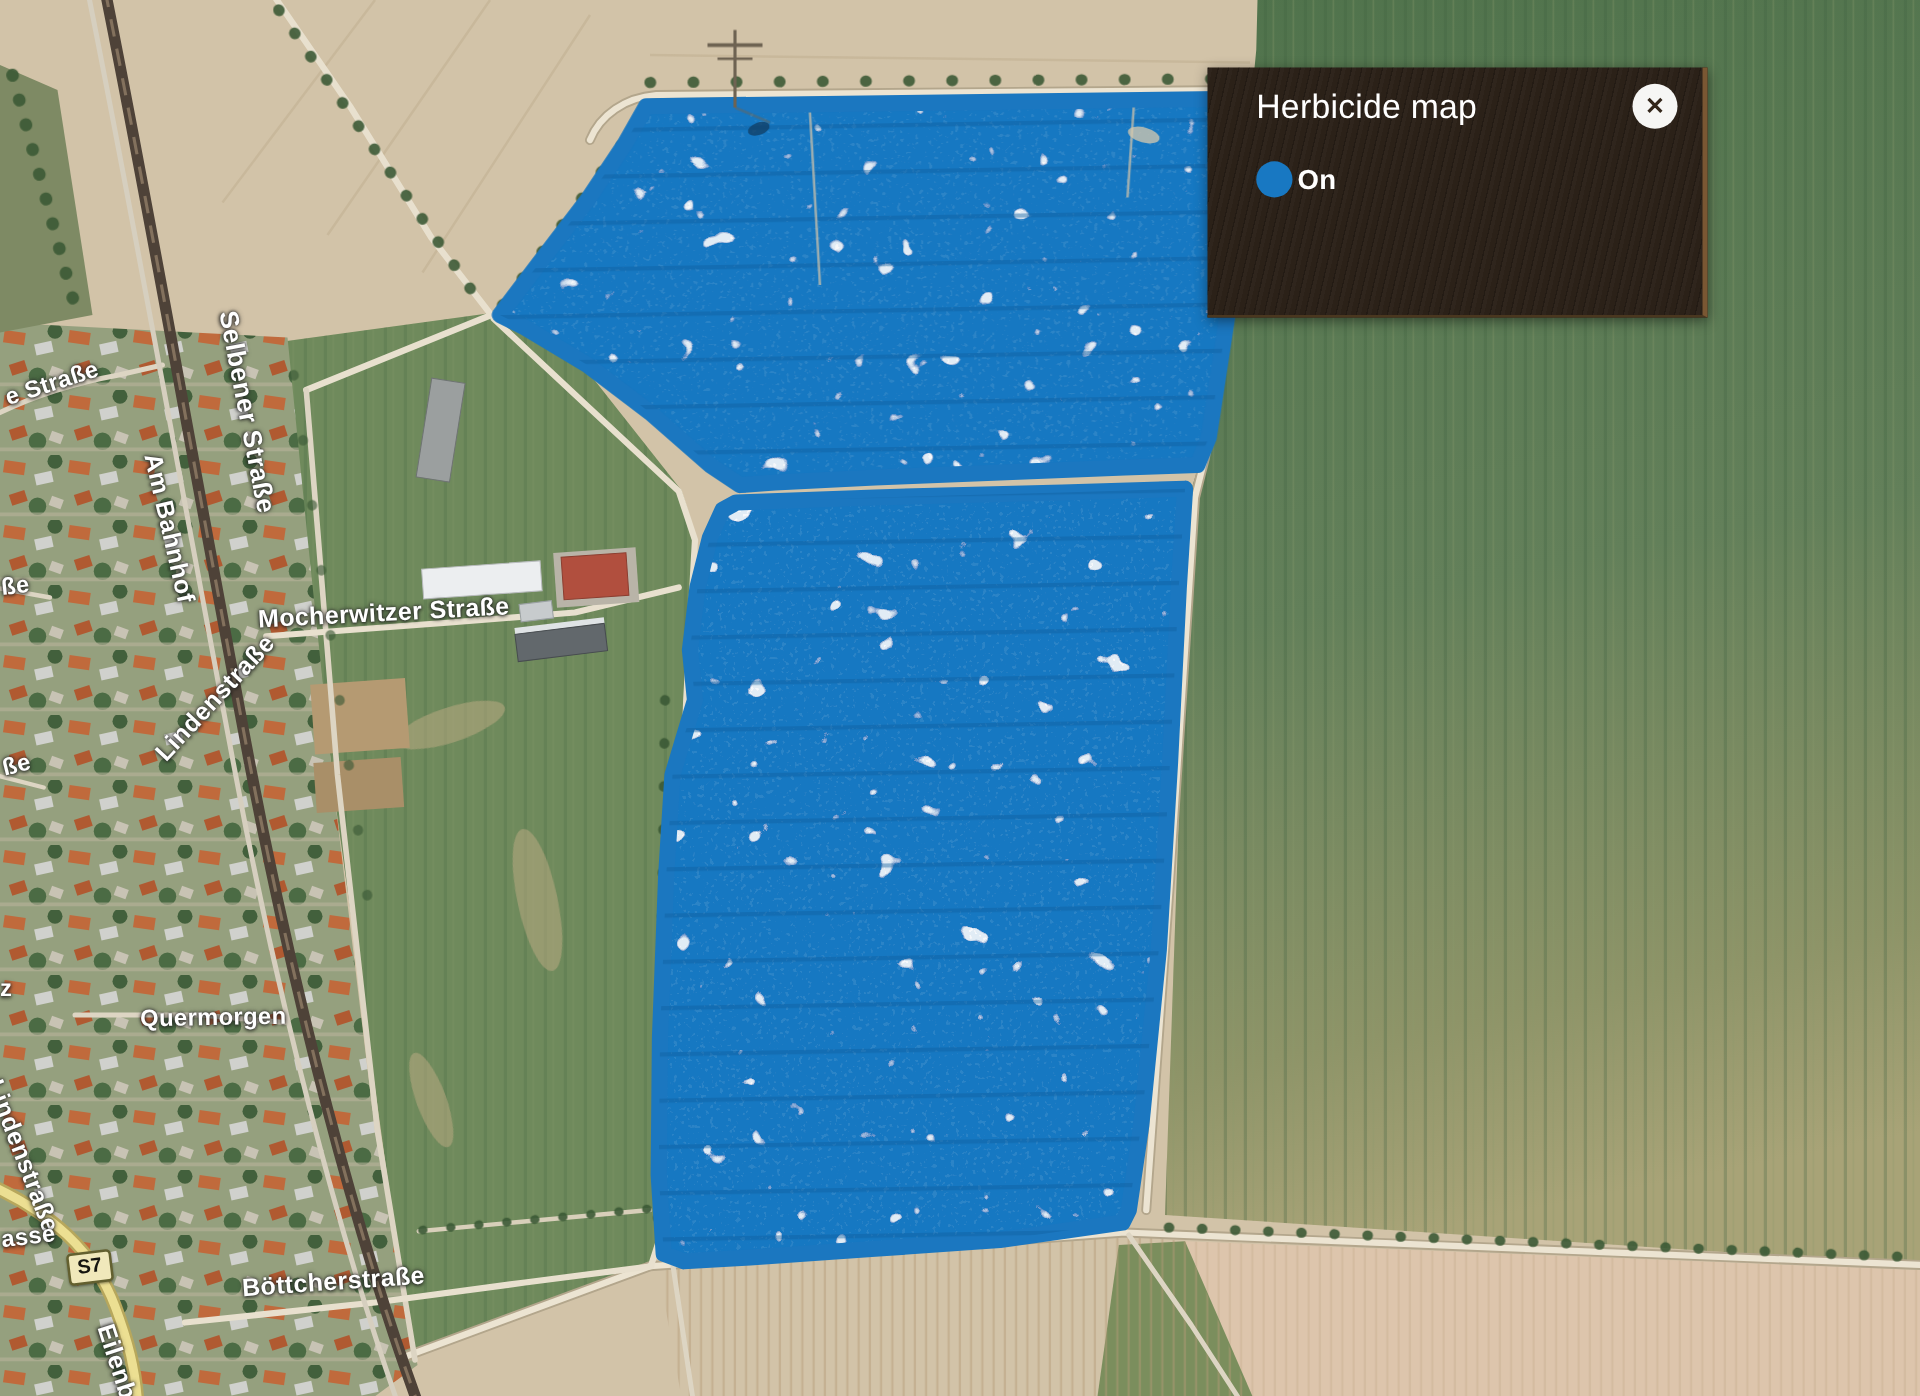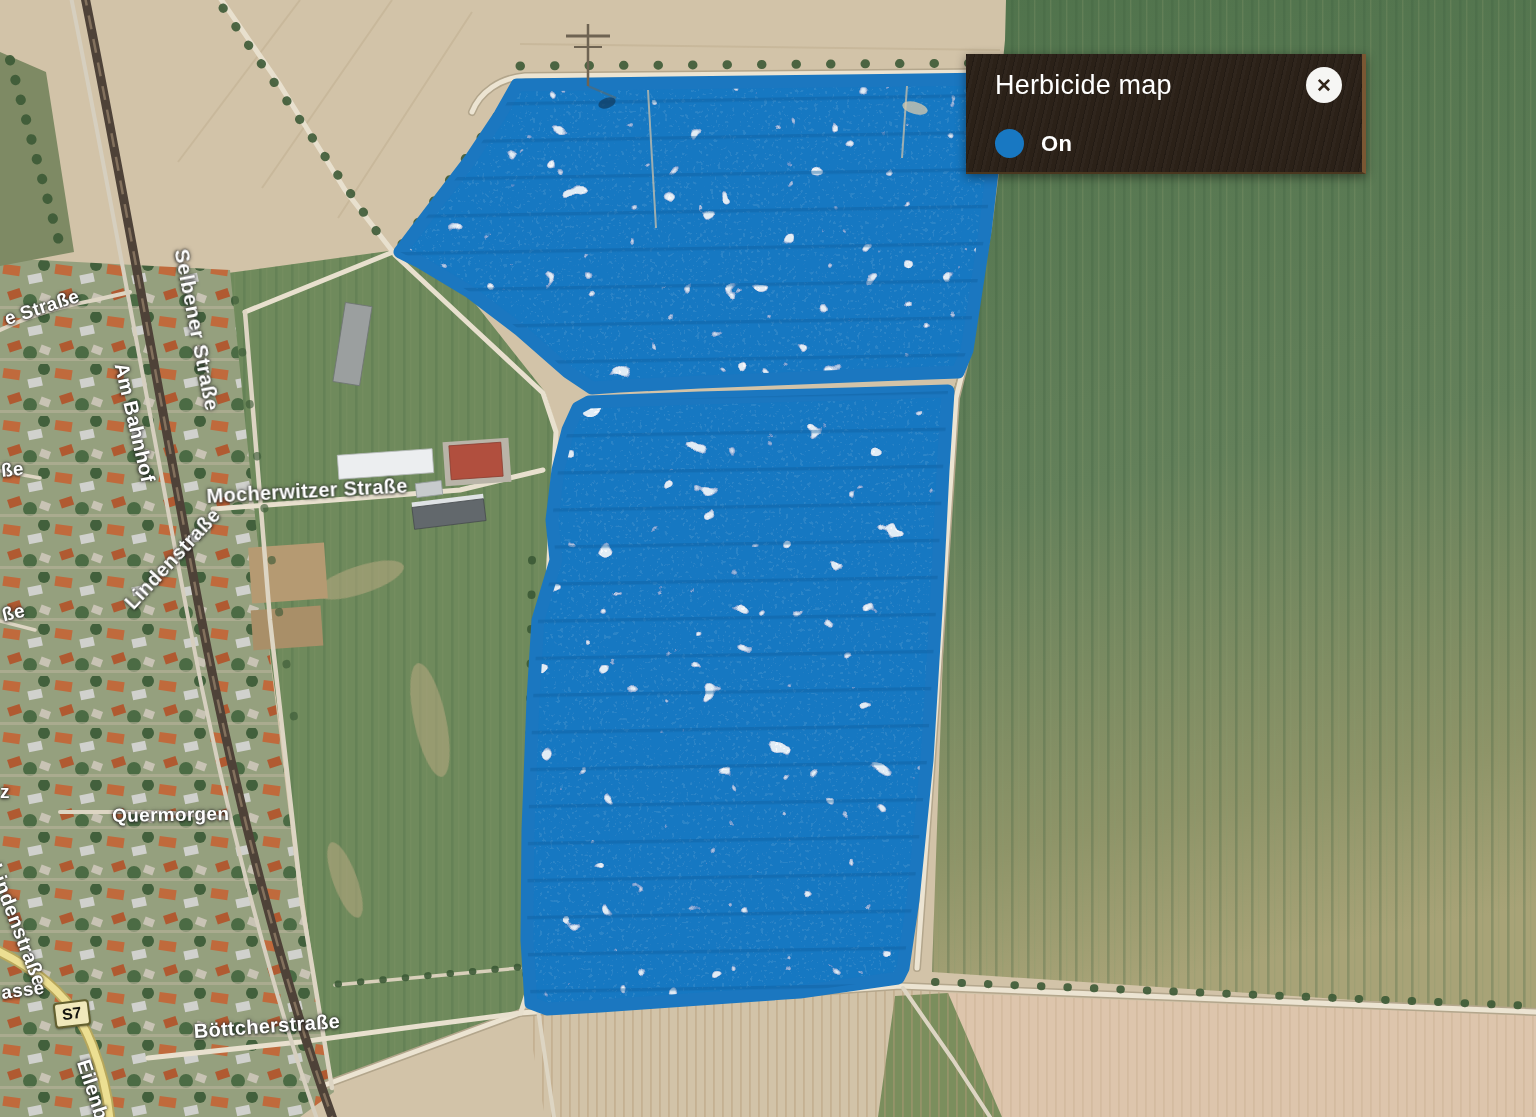--- a/index.html
+++ b/index.html
@@ -15,39 +15,39 @@
     text-shadow:0 0 2px rgba(45,45,45,.95),0 0 4px rgba(45,45,45,.8),0 1px 3px rgba(0,0,0,.6);
     pointer-events:none;
   }
   .road-badge{
     position:absolute;background:#f0e8bb;border:2px solid #63602f;border-radius:4px;
     padding:1px 6px 2px 6px;font-weight:800;font-size:16px;color:#15150f;line-height:1.2;
     transform:rotate(-7deg);box-shadow:0 1px 2px rgba(0,0,0,.4);
   }
   
   .legend{
-    position:absolute;left:966px;top:54px;width:400px;height:120px;box-sizing:border-box;
+    position:absolute;left:966px;top:54px;width:400px;height:200px;box-sizing:border-box;
     background:
       repeating-linear-gradient(103deg, rgba(0,0,0,.18) 0 1px, rgba(255,255,255,.02) 1px 4px, rgba(0,0,0,0) 4px 8px),
       #2b2118;
-    color:#fff;padding:13px 20px 12px 29px;
+    color:#fff;padding:13px 20px 12px 39px;
     border-right:4px solid #7a5733;border-bottom:2px solid #4a371f;
     box-shadow:0 3px 10px rgba(0,0,0,.45);
   }
   .legend-header{display:flex;align-items:center;justify-content:space-between;}
   .legend-title{font-size:27px;font-weight:500;letter-spacing:.2px;}
   .legend-close{
     width:36px;height:36px;border-radius:50%;background:#f6f6f4;color:#33261a;
     display:flex;align-items:center;justify-content:center;font-size:19px;font-weight:700;
     cursor:pointer;user-select:none;
   }
   .legend-rows{margin-top:26px;}
   .legend-row{display:flex;align-items:center;height:29px;margin-bottom:12px;cursor:pointer;}
   .legend-dot{width:29px;height:29px;border-radius:50%;flex:0 0 29px;}
-  .legend-row-label{margin-left:17px;font-size:22px;font-weight:700;letter-spacing:.3px;}
+  .legend-row-label{margin-left:4px;font-size:22px;font-weight:700;letter-spacing:.3px;}
 </style>
 </head>
 <body>
 
 <div id="stage">
 
   <svg viewBox="0 0 1536 1117" width="1536" height="1117">
     <defs>
       <linearGradient id="gGreenR" x1="0" y1="0" x2="0.12" y2="1">
         <stop offset="0" stop-color="#50734c"></stop>

